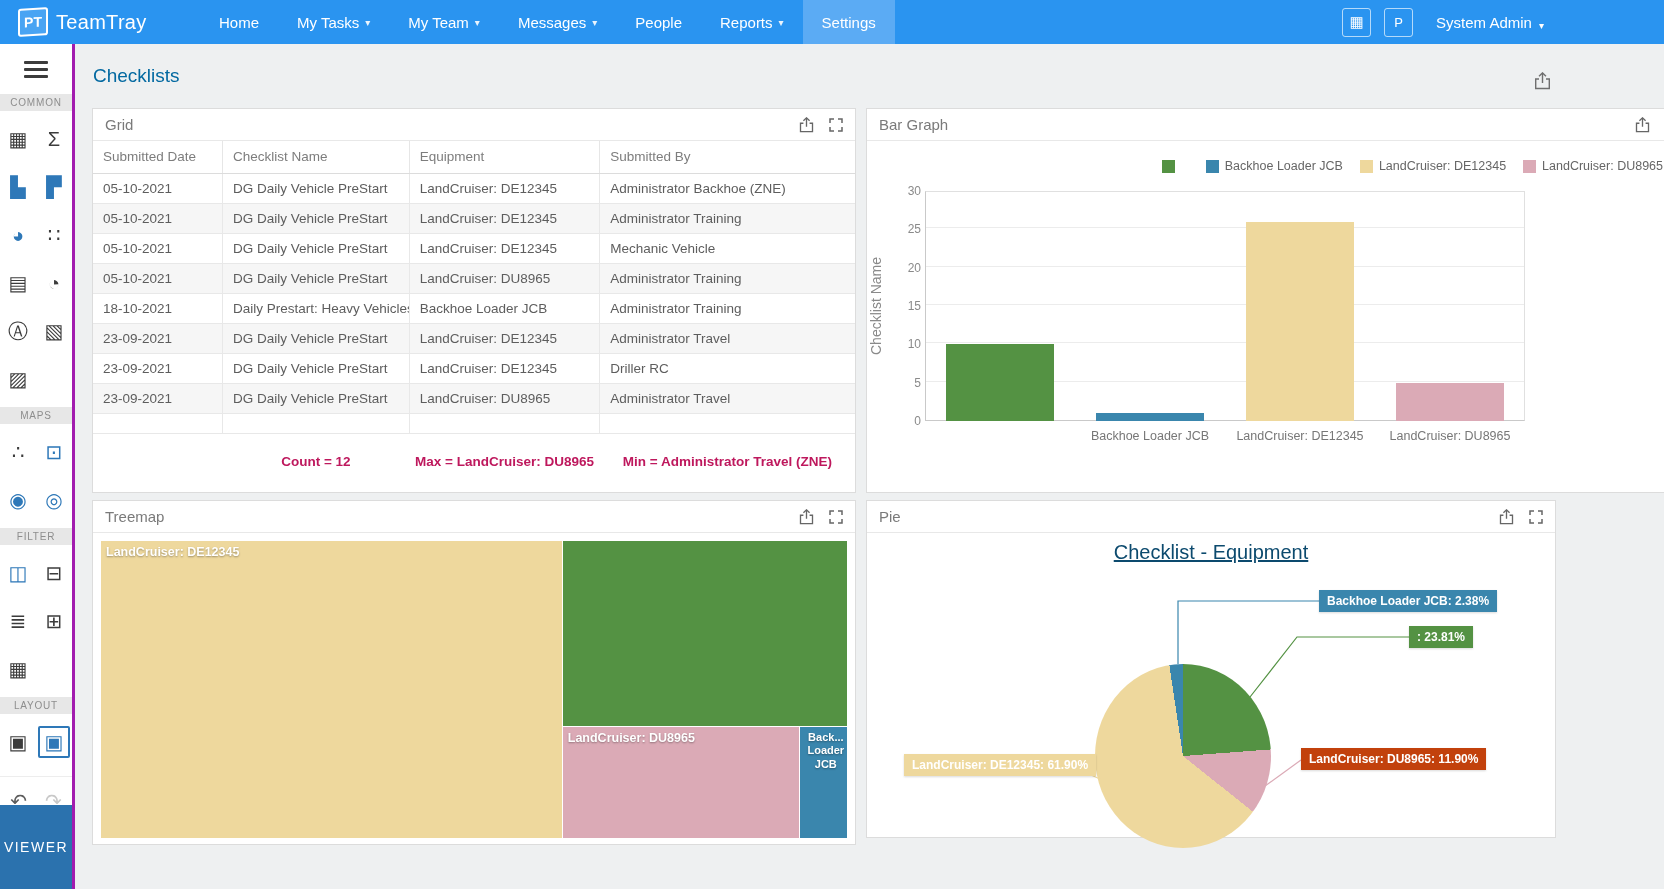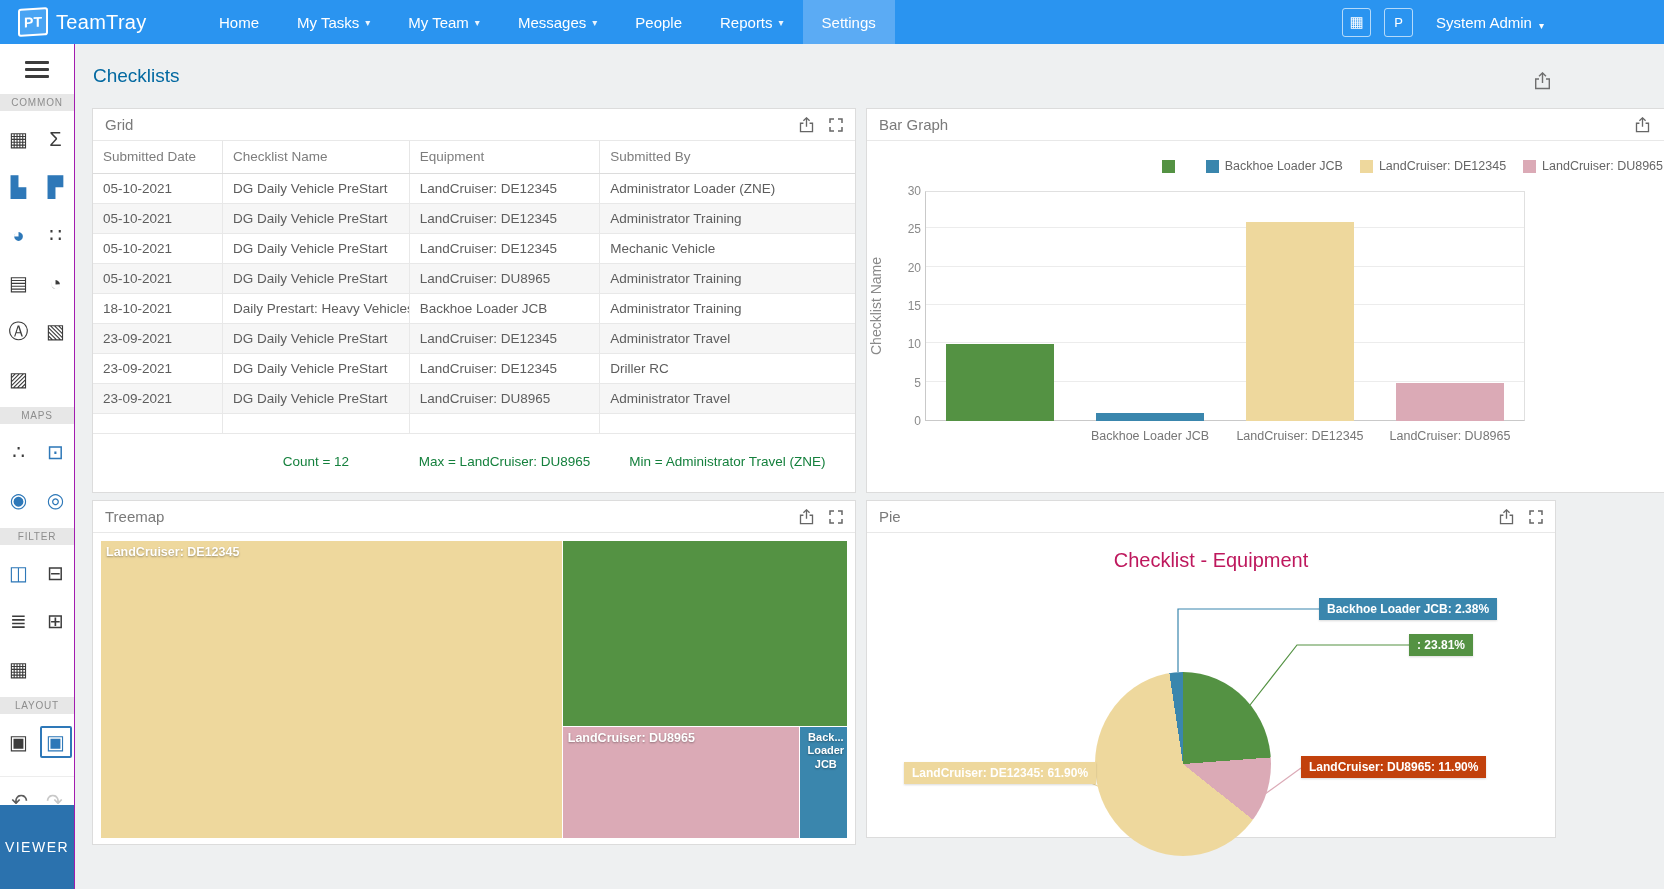--- a/index.html
+++ b/index.html
@@ -14,21 +14,21 @@
   .nav-items { display: flex; align-items: stretch; }
   .nav-item { display: flex; align-items: center; padding: 0 19px; font-size: 15px; cursor: pointer; white-space: nowrap; }
   .nav-item.active { background: #5babf4; }
   .nav-item .caret { font-size: 10px; margin-left: 6px; opacity: 0.9; }
   .nav-right { margin-left: auto; display: flex; align-items: center; gap: 13px; padding-right: 120px; }
   .nav-btn { width: 29px; height: 29px; border: 1px solid rgba(255,255,255,0.65); border-radius: 3px; display: flex; align-items: center; justify-content: center; font-size: 13px; color: #fff; cursor: pointer; }
   .nav-user { display: flex; align-items: flex-end; font-size: 15px; margin-left: 10px; cursor: pointer; }
   .nav-user .caret { font-size: 10px; margin-left: 7px; }
 
   
-  .sidebar { position: absolute; left: 0; top: 44px; width: 75px; height: 845px; background: #fff; border-right: 1px solid #a21caf; }
+  .sidebar { position: absolute; left: 0; top: 44px; width: 75px; height: 845px; background: #fff; border-right: 3px solid #a21caf; }
   .hamburger { height: 50px; display: flex; flex-direction: column; align-items: center; justify-content: center; gap: 4px; cursor: pointer; }
   .hamburger i { display: block; width: 24px; height: 3px; background: #3c3c3c; border-radius: 1px; }
   .side-band { height: 17px; background: #e7e7e7; color: #8d8d8d; font-size: 10px; letter-spacing: 0.8px; display: flex; align-items: center; justify-content: center; }
   .icon-grid { display: grid; grid-template-columns: 1fr 1fr; padding: 4px 0; }
   .side-icon { height: 48px; display: flex; align-items: center; justify-content: center; font-size: 20px; cursor: pointer; position: relative; }
   .side-icon.selected::after { content: ""; position: absolute; width: 28px; height: 28px; border: 2px solid #2e78b8; border-radius: 2px; }
   .tool-row { display: flex; justify-content: center; gap: 18px; padding: 12px 0; border-top: 1px solid #ededed; margin-top: 6px; font-size: 20px; }
   .tool-row .tool { cursor: pointer; }
   .viewer-btn { position: absolute; left: 0; bottom: 0; width: 100%; height: 84px; background: #2b72ae; color: #fff; display: flex; align-items: center; justify-content: center; font-size: 14px; letter-spacing: 1.5px; cursor: pointer; }
 
@@ -45,21 +45,21 @@
   
   #grid-panel { left: 92px; top: 108px; width: 764px; height: 385px; }
   .gtable { width: 100%; border-collapse: collapse; table-layout: fixed; }
   .gtable th { height: 32px; font-weight: normal; text-align: left; padding: 0 10px; font-size: 13.5px; color: #7d7d7d; border-bottom: 1px solid #dcdcdc; border-right: 1px solid #e6e6e6; background: #fff; }
   .gtable td { height: 30px; padding: 0 10px; font-size: 13.5px; color: #5d5d5d; border-bottom: 1px solid #e8e8e8; border-right: 1px solid #e8e8e8; white-space: nowrap; overflow: hidden; }
   .gtable th:last-child, .gtable td:last-child { border-right: none; }
   .gtable tr.stripe td { background: #f6f6f6; }
   .gtable tr.empty-row td { height: 20px; }
   .c0 { width: 17%; } .c1 { width: 24.5%; } .c2 { width: 25%; } .c3 { width: 33.5%; }
   .grid-footer { display: flex; height: 56px; align-items: center; }
-  .grid-footer span { font-size: 13.5px; font-weight: normal; color: #15803d; text-align: center; }
+  .grid-footer span { font-size: 13.5px; font-weight: bold; color: #be185d; text-align: center; }
 
   
   #bar-panel { left: 866px; top: 108px; width: 826px; height: 385px; }
   .bar-body { position: relative; height: 352px; }
   .legend { position: absolute; top: 18px; right: 28px; display: flex; gap: 17px; align-items: center; }
   .legend-item { display: flex; align-items: center; gap: 6px; font-size: 12.5px; color: #666; }
   .legend-swatch { width: 13px; height: 13px; }
   .y-axis-title { position: absolute; left: -4px; top: 50px; height: 230px; width: 26px; display: flex; align-items: center; justify-content: center; }
   .y-axis-title span { transform: rotate(-90deg); white-space: nowrap; font-size: 14px; color: #8a8a8a; }
   .plot { position: absolute; left: 58px; top: 50px; width: 600px; height: 230px; border: 1px solid #e0e0e0; border-left-color: #c9c9c9; border-bottom-color: #c9c9c9; }
@@ -75,21 +75,21 @@
   #treemap-panel { left: 92px; top: 500px; width: 764px; height: 345px; }
   .tm-wrap { position: absolute; left: 8px; top: 40px; width: 746px; height: 297px; display: flex; }
   .tm-cell { position: relative; }
   .tm-label { position: absolute; left: 5px; top: 4px; color: #fff; font-weight: bold; font-size: 12.5px; text-shadow: 0 1px 2px rgba(0,0,0,0.35); line-height: 1.25; }
   .tm-right { display: flex; flex-direction: column; flex: 1; }
   .tm-bottom { display: flex; flex: 1; }
 
   
   #pie-panel { left: 866px; top: 500px; width: 690px; height: 338px; }
   .pie-body { position: relative; height: 304px; }
-  .pie-title { text-align: center; margin-top: 16px; font-size: 20px; color: #be185d; }
+  .pie-title { text-align: center; margin-top: 8px; font-size: 20px; color: #0c4a6e; text-decoration: underline; }
   .pie-ellipse { position: absolute; left: 228px; top: 100px; width: 176px; height: 184px; border-radius: 50%; }
   .pie-callout { position: absolute; color: #fff; font-weight: bold; font-size: 12px; padding: 4px 8px; white-space: nowrap; box-shadow: 0 1px 2px rgba(0,0,0,0.15); }
   .leader-svg { position: absolute; left: 0; top: 0; pointer-events: none; }
 </style>
 </head>
 <body>
 
 <div class="topnav">
   <div class="brand">
     <div class="logo">PT</div>
@@ -252,21 +252,21 @@
           <th class="c1">Checklist Name</th>
           <th class="c2">Equipment</th>
           <th class="c3">Submitted By</th>
         </tr>
       </thead>
     <tbody id="grid-body">
         <tr>
           <td class="c0">05-10-2021</td>
           <td class="c1">DG Daily Vehicle PreStart</td>
           <td class="c2">LandCruiser: DE12345</td>
-          <td class="c3">Administrator Loader (ZNE)</td>
+          <td class="c3">Administrator Backhoe (ZNE)</td>
         </tr>
         <tr class="stripe">
           <td class="c0">05-10-2021</td>
           <td class="c1">DG Daily Vehicle PreStart</td>
           <td class="c2">LandCruiser: DE12345</td>
           <td class="c3">Administrator Training</td>
         </tr>
         <tr>
           <td class="c0">05-10-2021</td>
           <td class="c1">DG Daily Vehicle PreStart</td>

